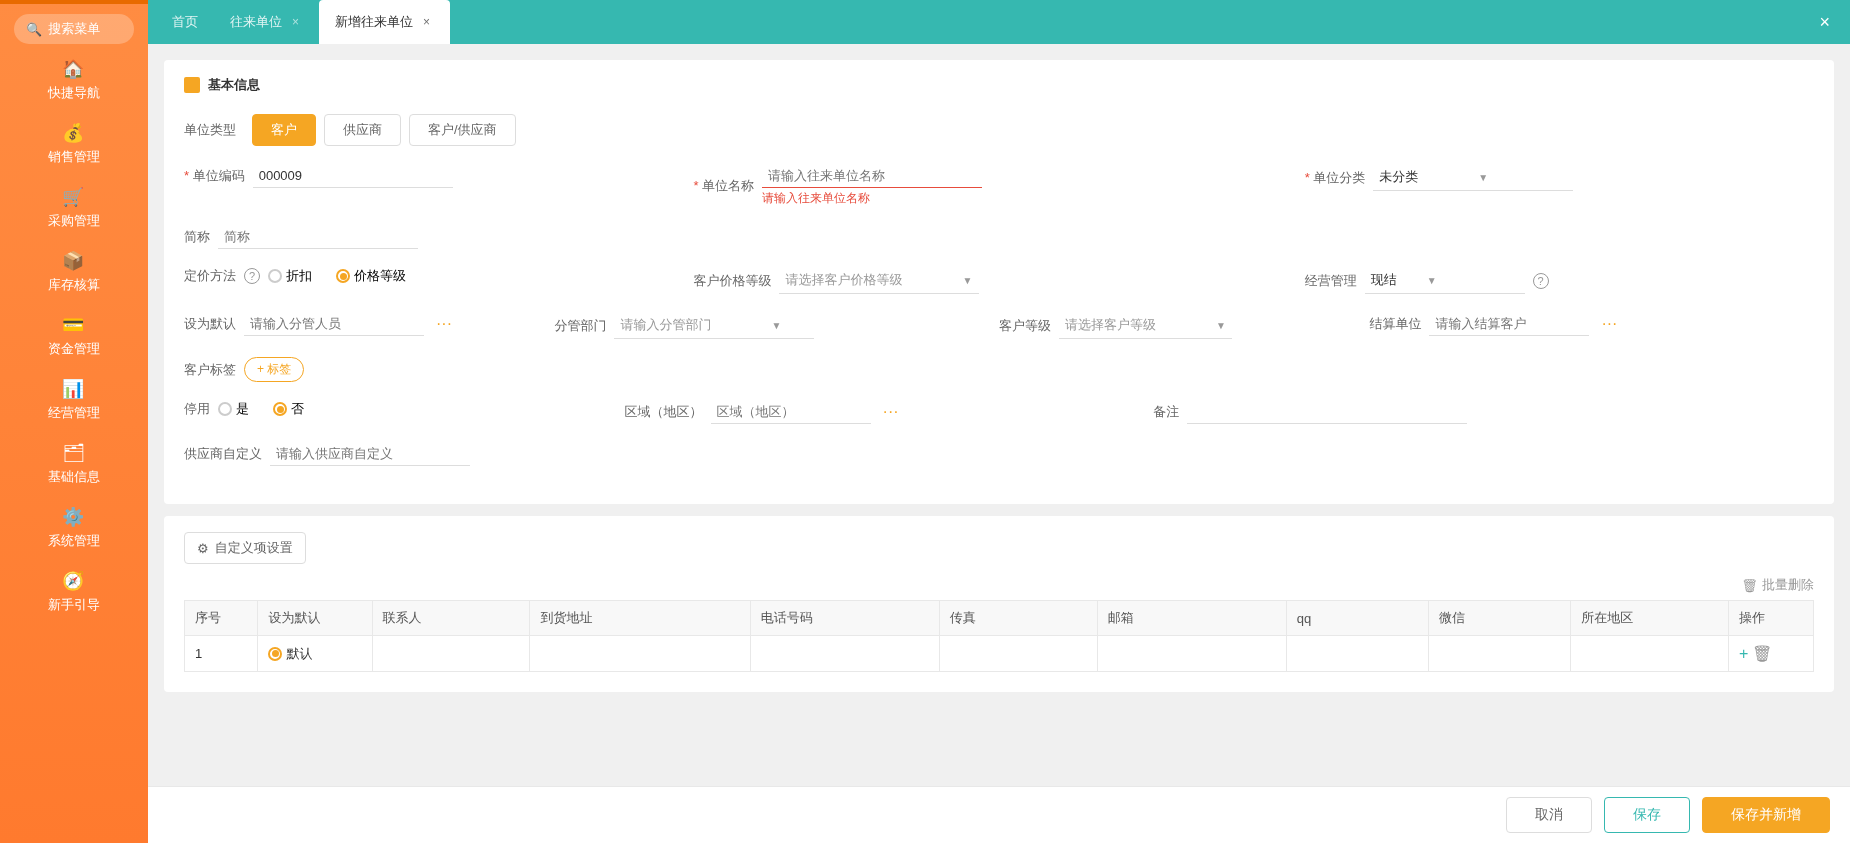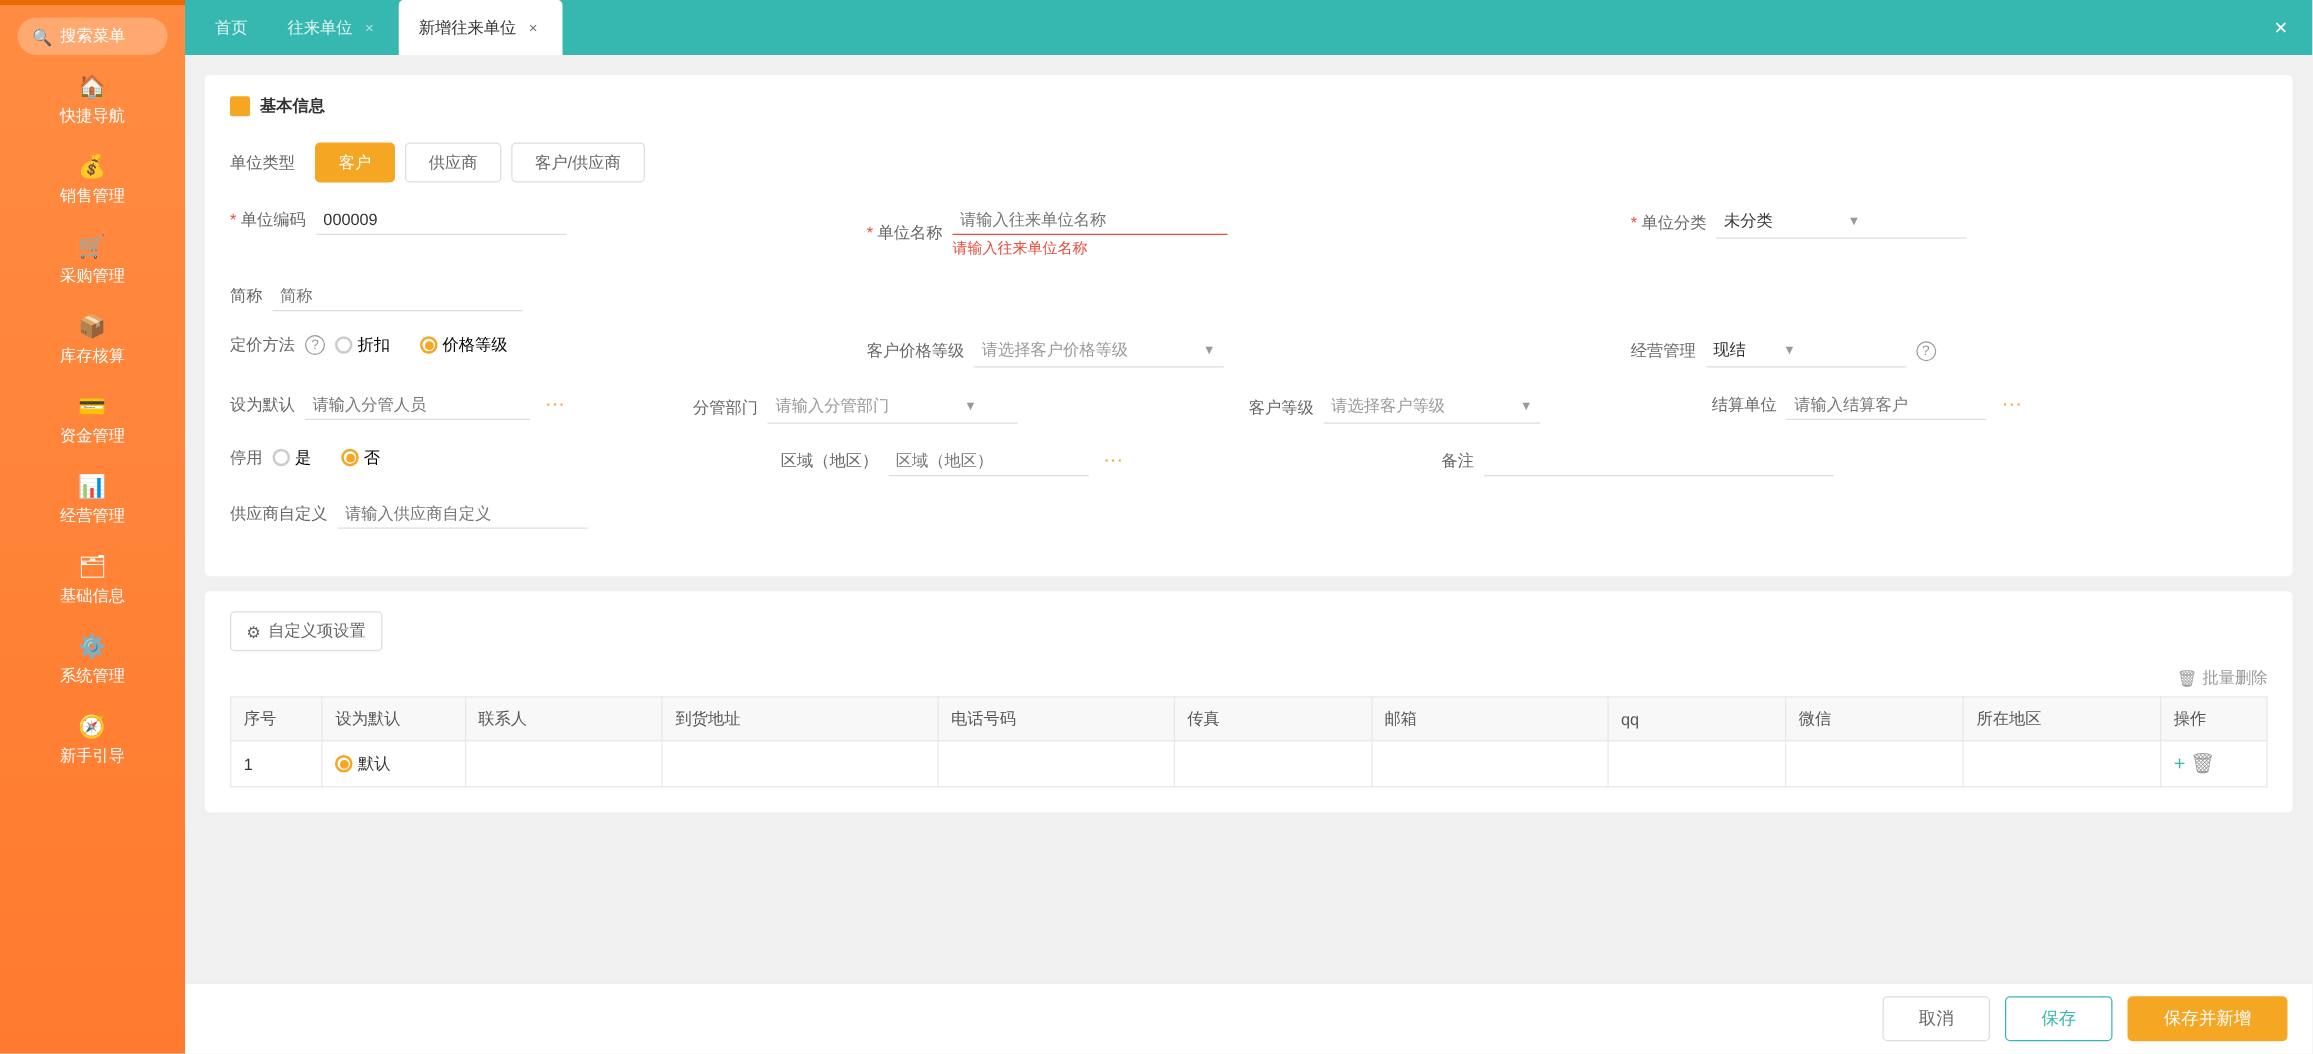--- a/index.html
+++ b/index.html
@@ -497,20 +497,26 @@
             <span class="arrow">▼</span>
           </div>
         </div>
         <div class="form-field" style="flex:1.2;">
           <span class="field-label">结算单位</span>
           <input type="text" class="field-input" style="width: 160px;" placeholder="请输入结算客户">
           <span class="dots-btn">···</span>
         </div>
       </div>
 
+      <div class="form-row">
+        <div class="form-field">
+          <span class="field-label">客户标签</span>
+          <button class="tag-btn">+ 标签</button>
+        </div>
+      </div>
 
       <div class="form-row">
         <div class="form-field">
           <span class="field-label">停用</span>
           <div class="radio-group">
             <label class="radio-item">
               <div class="radio-circle"></div>
               <span>是</span>
             </label>
             <label class="radio-item">

